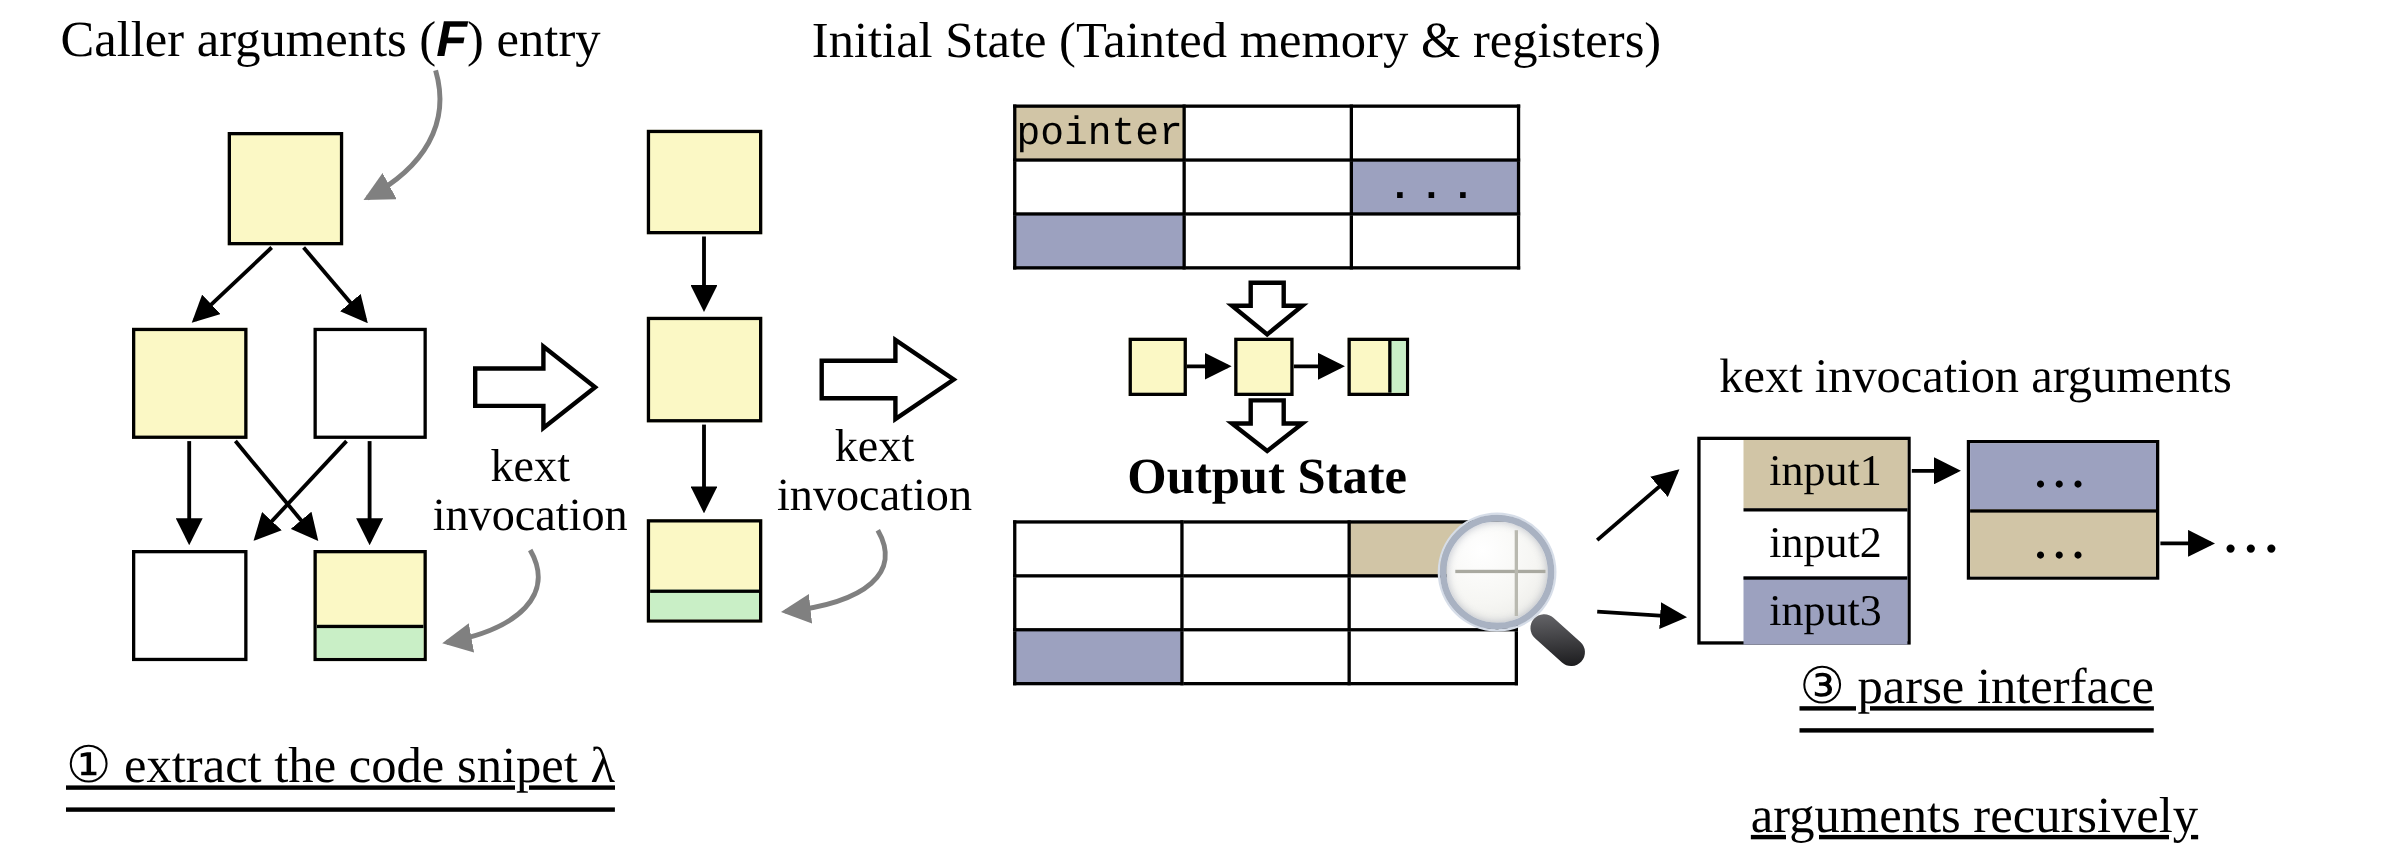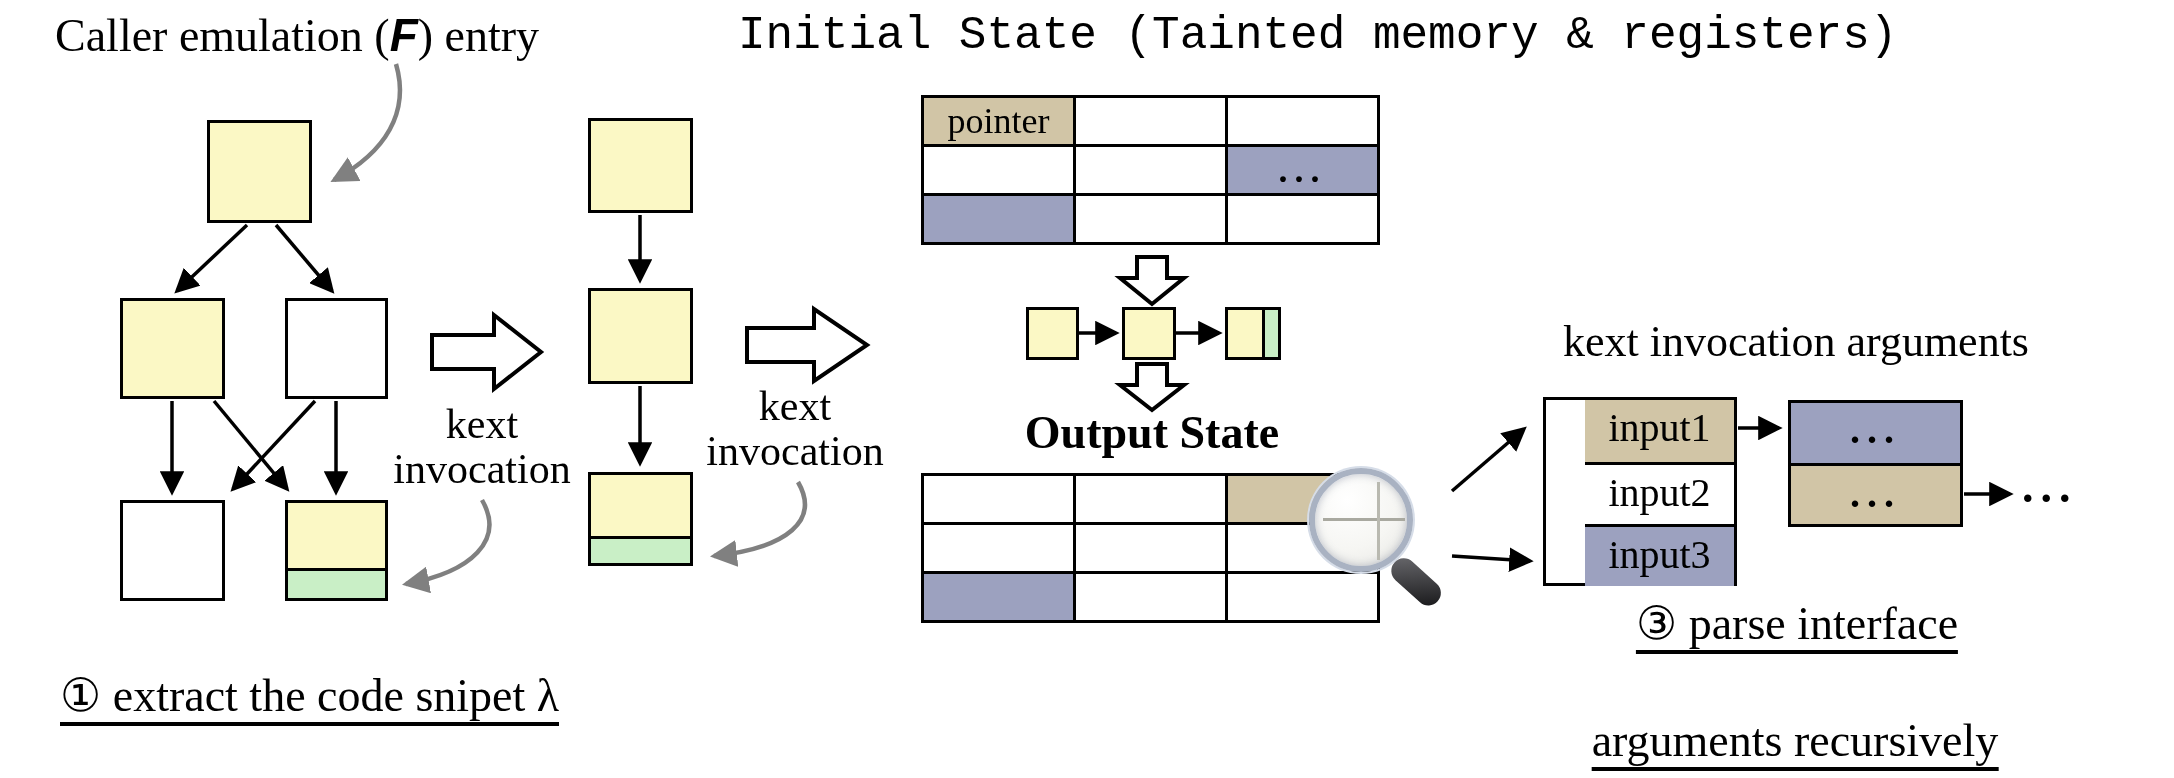--- a/index.html
+++ b/index.html
@@ -17,24 +17,24 @@
   }
   .abs{position:absolute;}
   svg.connectors{position:absolute;left:0;top:0;pointer-events:none;}
   .node{position:absolute;background:var(--yellow);border:3px solid #000;box-sizing:border-box;}
   .node.white{background:#fff;}
   .greenstrip{position:absolute;left:0;right:0;bottom:0;height:27px;background:var(--green);border-top:3px solid #000;}
   .vgreen{position:absolute;top:0;bottom:0;right:0;width:13px;background:var(--green);border-left:3px solid #000;}
   .title{font-size:46px;white-space:nowrap;}
   .h3title{font-size:44px;white-space:nowrap;}
   .kext{font-size:42px;line-height:1.06;text-align:center;white-space:nowrap;transform:translateX(-50%);}
-  .caption{font-size:46px;white-space:nowrap;border-bottom:4px solid #000;padding-bottom:0;}
+  .caption{font-size:46px;white-space:nowrap;border-bottom:4px solid #000;padding-bottom:12px;text-decoration:underline;}
   .cx{transform:translateX(-50%);text-align:right;}
   .state-table{position:absolute;border-collapse:collapse;}
-  .state-table td{width:149px;height:46px;border:3px solid #000;text-align:center;font-size:36px;padding:0;}
+  .state-table td{width:149px;height:46px;border:3px solid #000;text-align:center;font-size:36px;padding:0;font-family:Liberation Mono, monospace;}
   td.tan{background:var(--tan);}
   td.blue{background:var(--blue);}
   .ell{letter-spacing:7px;font-weight:bold;}
   .stack{position:absolute;border:3px solid #000;box-sizing:border-box;background:#fff;}
   .stack .srow{box-sizing:border-box;height:62px;border-top:3px solid #000;font-size:40px;text-align:center;line-height:56px;}
   .stack .srow:first-child{border-top:none;}
   .srow.tan{background:var(--tan);}
   .srow.blue{background:var(--blue);}
   .fsym{font-family:"Liberation Sans","DejaVu Sans",sans-serif;font-style:italic;font-weight:bold;}
   .mag{position:absolute;left:1309px;top:468px;width:140px;height:140px;z-index:6;}
@@ -83,21 +83,21 @@
     <path d="M 396 64 C 410 112 386 152 334 180" fill="none" stroke="#808080" stroke-width="4.5" marker-end="url(#ahg)"></path>
     <path d="M 482 500 C 505 540 472 572 406 584" fill="none" stroke="#808080" stroke-width="4.5" marker-end="url(#ahg)"></path>
     <path d="M 798 482 C 820 520 788 548 714 556" fill="none" stroke="#808080" stroke-width="4.5" marker-end="url(#ahg)"></path>
 
     <polygon points="432,335 494,335 494,315 541,352 494,389 494,369 432,369" fill="#fff" stroke="#000" stroke-width="4"></polygon>
     <polygon points="747,328 814,328 814,309 867,345 814,381 814,362 747,362" fill="#fff" stroke="#000" stroke-width="4"></polygon>
     <polygon points="1137,257 1167,257 1167,278 1184,278 1152,304 1120,278 1137,278" fill="#fff" stroke="#000" stroke-width="4"></polygon>
     <polygon points="1137,364 1167,364 1167,385 1184,385 1152,410 1120,385 1137,385" fill="#fff" stroke="#000" stroke-width="4"></polygon>
   </svg>
 
-  <div class="abs title" style="left:55px;top:8px;"><span>Caller emulation (</span><span class="fsym">F</span><span>) entry</span></div>
+  <div class="abs title" style="left:55px;top:8px;"><span>Caller arguments (</span><span class="fsym">F</span><span>) entry</span></div>
 
   <div class="node" style="left:207px;top:120px;width:105px;height:103px;"></div>
   <div class="node" style="left:120px;top:298px;width:105px;height:101px;"></div>
   <div class="node white" style="left:285px;top:298px;width:103px;height:101px;"></div>
   <div class="node white" style="left:120px;top:500px;width:105px;height:101px;"></div>
   <div class="node" style="left:285px;top:500px;width:103px;height:101px;">
     <div class="greenstrip"></div>
   </div>
 
   <div class="abs kext" style="left:482px;top:402px;">
@@ -111,21 +111,21 @@
     <div class="greenstrip" style="height:24px;"></div>
   </div>
 
   <div class="abs kext" style="left:795px;top:384px;">
     <div>kext</div>
     <div>invocation</div>
   </div>
 
   <div class="abs caption" style="left:60px;top:668px;">① extract the code snipet λ</div>
 
-  <div class="abs title" style="left:738px;top:10px;font-family:Liberation Mono, monospace;">Initial State (Tainted memory &amp; registers)</div>
+  <div class="abs title" style="left:738px;top:10px;">Initial State (Tainted memory &amp; registers)</div>
 
   <table class="state-table" style="left:921px;top:95px;">
     <tbody>
         <tr>
       <td class="tan">pointer</td>
       <td></td>
       <td></td>
     </tr>
     <tr>
       <td></td>

